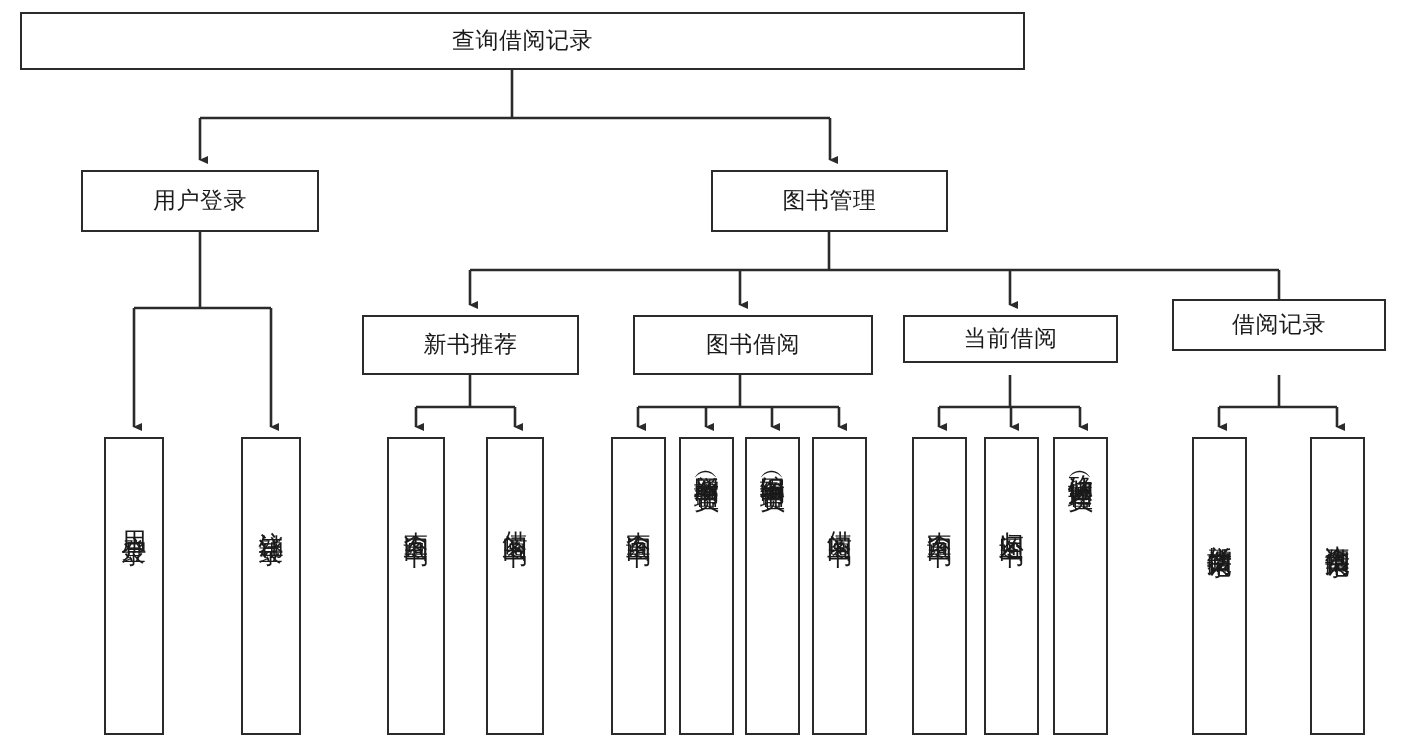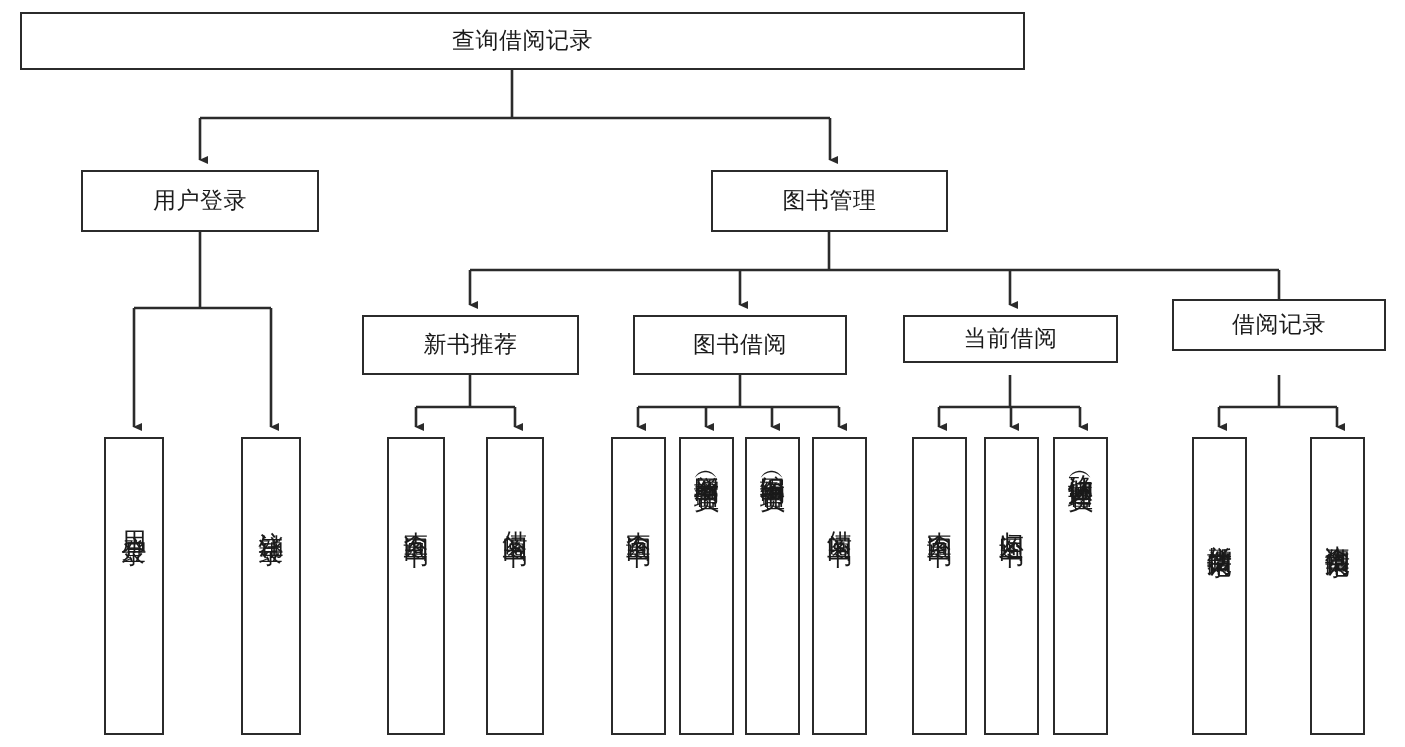--- a/index.html
+++ b/index.html
@@ -133,21 +133,21 @@
   <div class="node-box horiz" style="left: 81px; top: 170px; width: 238px; height: 62px;">
     <span class="node-label">用户登录</span>
   </div>
   <div class="node-box horiz" style="left: 711px; top: 170px; width: 237px; height: 62px;">
     <span class="node-label">图书管理</span>
   </div>
 
   <div class="node-box horiz" style="left: 362px; top: 315px; width: 217px; height: 60px;">
     <span class="node-label">新书推荐</span>
   </div>
-  <div class="node-box horiz" style="left: 633px; top: 315px; width: 214px; height: 60px;">
+  <div class="node-box horiz" style="left: 633px; top: 315px; width: 240px; height: 60px;">
     <span class="node-label">图书借阅</span>
   </div>
   <div class="node-box horiz" style="left: 903px; top: 315px; width: 215px; height: 48px;">
     <span class="node-label">当前借阅</span>
   </div>
   <div class="node-box horiz" style="left: 1172px; top: 299px; width: 214px; height: 52px;">
     <span class="node-label">借阅记录</span>
   </div>
 
   <div class="node-box vert pad-mid" style="left: 104px; top: 437px; width: 60px; height: 298px;">

